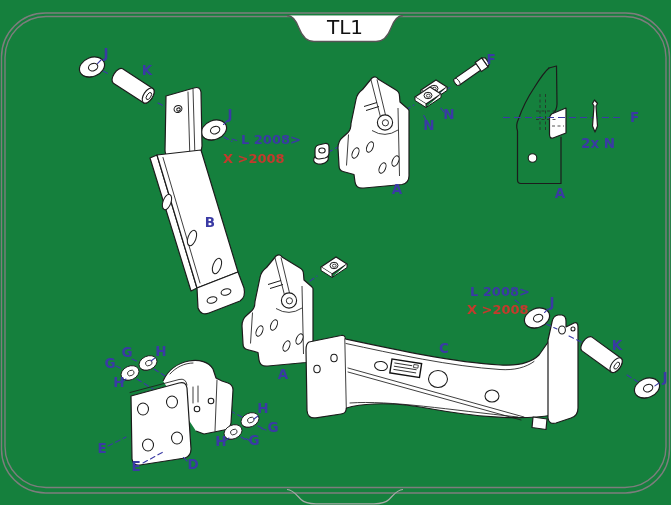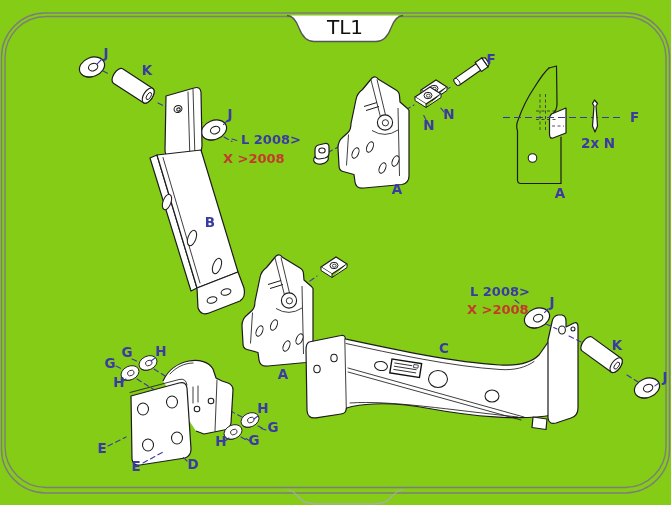--- a/index.html
+++ b/index.html
@@ -1,16 +1,16 @@
 <!DOCTYPE html>
 <html><head>
 <meta charset="utf-8">
 <style>
   html,body{margin:0;padding:0;background:#ffffff;}
-  .page{width:671px;height:505px;position:relative;background:#84cc16;overflow:hidden;
+  .page{width:671px;height:505px;position:relative;background:#15803d;overflow:hidden;
         font-family:"DejaVu Sans",sans-serif;}
   svg{display:block}
   .title-txt{font:400 20px "DejaVu Sans",sans-serif;fill:#111;}
   .lbl{font:600 13.5px "DejaVu Sans",sans-serif;fill:#3a3aa4;}
   .note-late{font:600 13px "DejaVu Sans",sans-serif;fill:#3a3aa4;}
   .note-early{font:600 13px "DejaVu Sans",sans-serif;fill:#c33a2c;}
   .ol{fill:#fff;stroke:#1c1c1c;stroke-width:1.2;stroke-linejoin:round;}
   .ln{fill:none;stroke:#1c1c1c;stroke-width:1.2;stroke-linejoin:round;stroke-linecap:round;}
   .il{fill:none;stroke:#1c1c1c;stroke-width:.85;stroke-linecap:round;}
   .hole{fill:#fff;stroke:#1c1c1c;stroke-width:1.05;}

